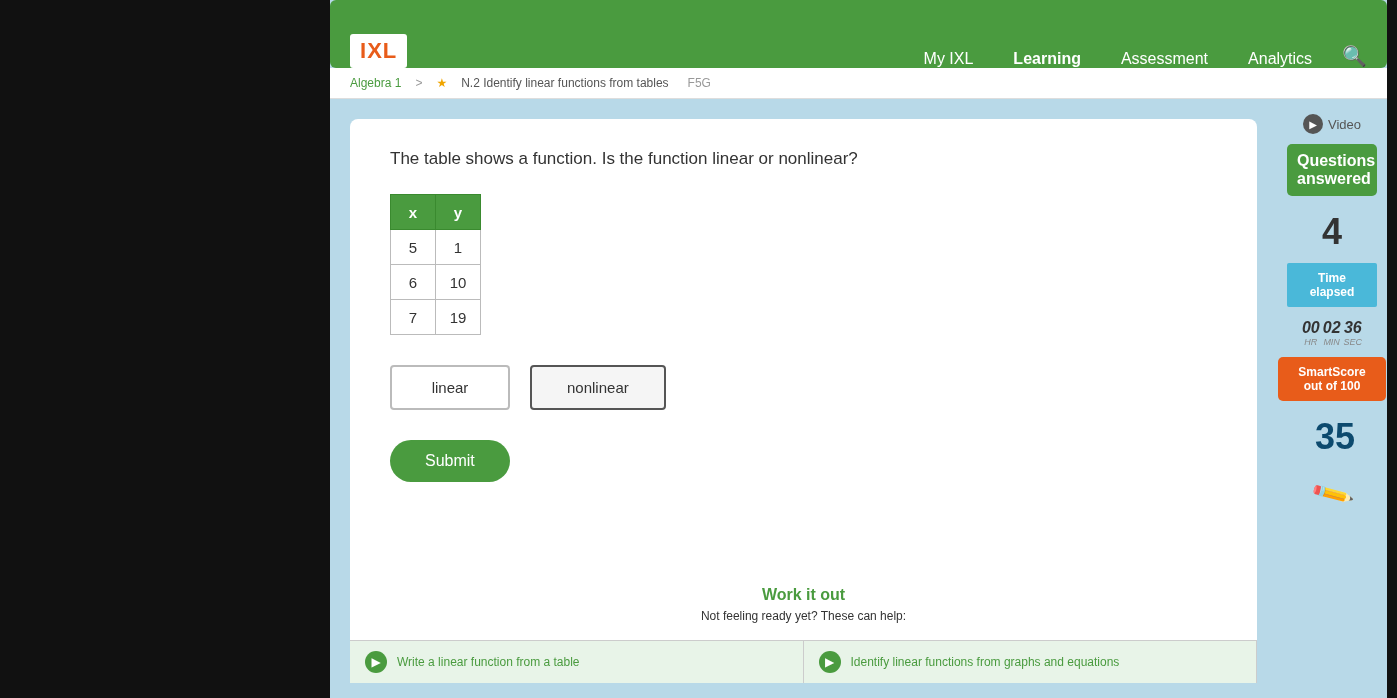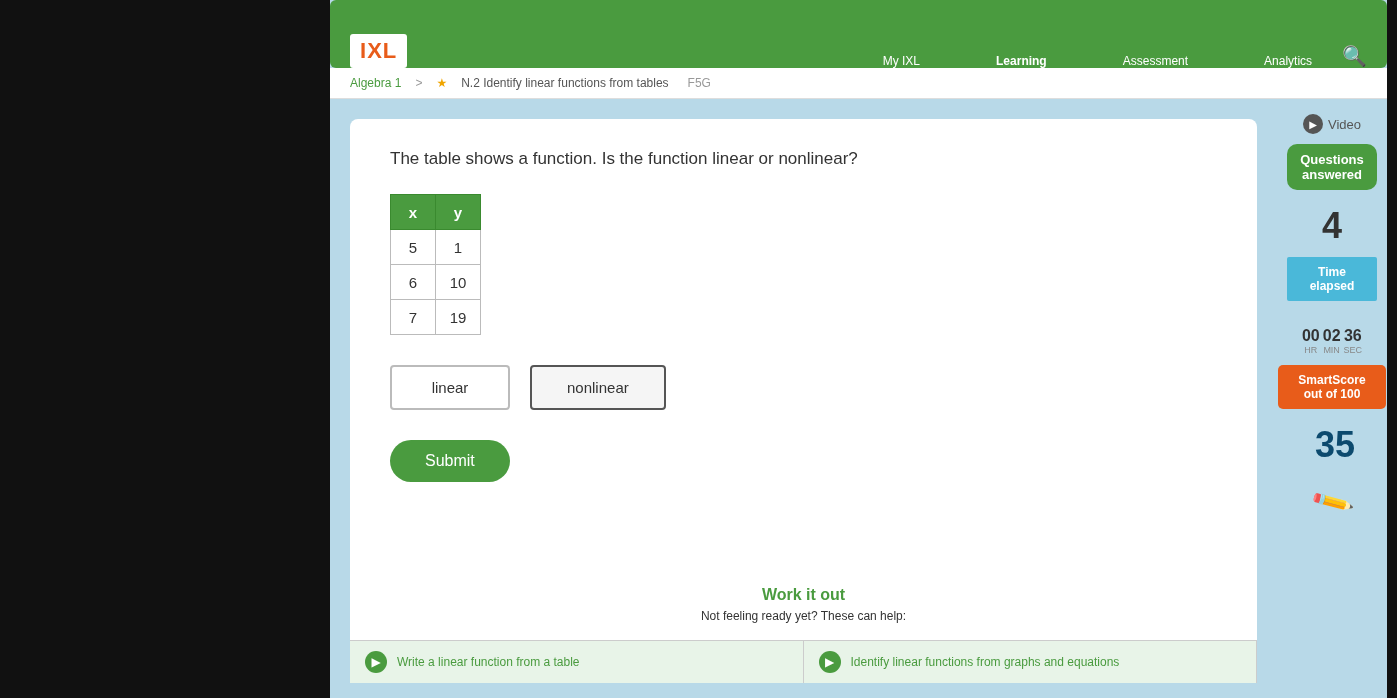--- a/index.html
+++ b/index.html
@@ -59,25 +59,24 @@
     }
     .nav-links {
       display: flex;
       gap: 40px;
       margin-left: auto;
       margin-right: 20px;
       align-items: center;
     }
     .nav-link {
       color: white;
-      font-size: 12px;
+      font-size: 16px;
       font-weight: 500;
       text-decoration: none;
       cursor: pointer;
-      margin-left: 36px;
     }
     .nav-link.active {
       font-weight: 700;
     }
     .search-icon-nav {
       color: white;
       font-size: 20px;
       margin-left: 10px;
     }
 
@@ -266,22 +265,22 @@
       align-items: center;
       justify-content: center;
       color: white;
       font-size: 10px;
     }
 
     .questions-answered-btn {
       background: #4a9b3f;
       color: white;
       padding: 8px 10px;
-      border-radius: 10px;
-      font-size: 13px;
+      border-radius: 5px;
+      font-size: 16px;
       text-align: center;
       font-weight: 600;
       width: 90px;
       cursor: pointer;
     }
 
     .score-number {
       font-size: 36px;
       font-weight: 700;
       color: #333;
@@ -298,21 +297,22 @@
       font-weight: 600;
       width: 90px;
       cursor: pointer;
     }
 
     .timer-display {
       display: flex;
       gap: 3px;
       font-size: 12px;
       color: #555;
-      margin-top: 16px;
+      margin-top: 2px;
+      font-style: italic;
     }
     .timer-unit {
       display: flex;
       flex-direction: column;
       align-items: center;
     }
     .timer-value {
       font-size: 16px;
       font-weight: 700;
       color: #333;

